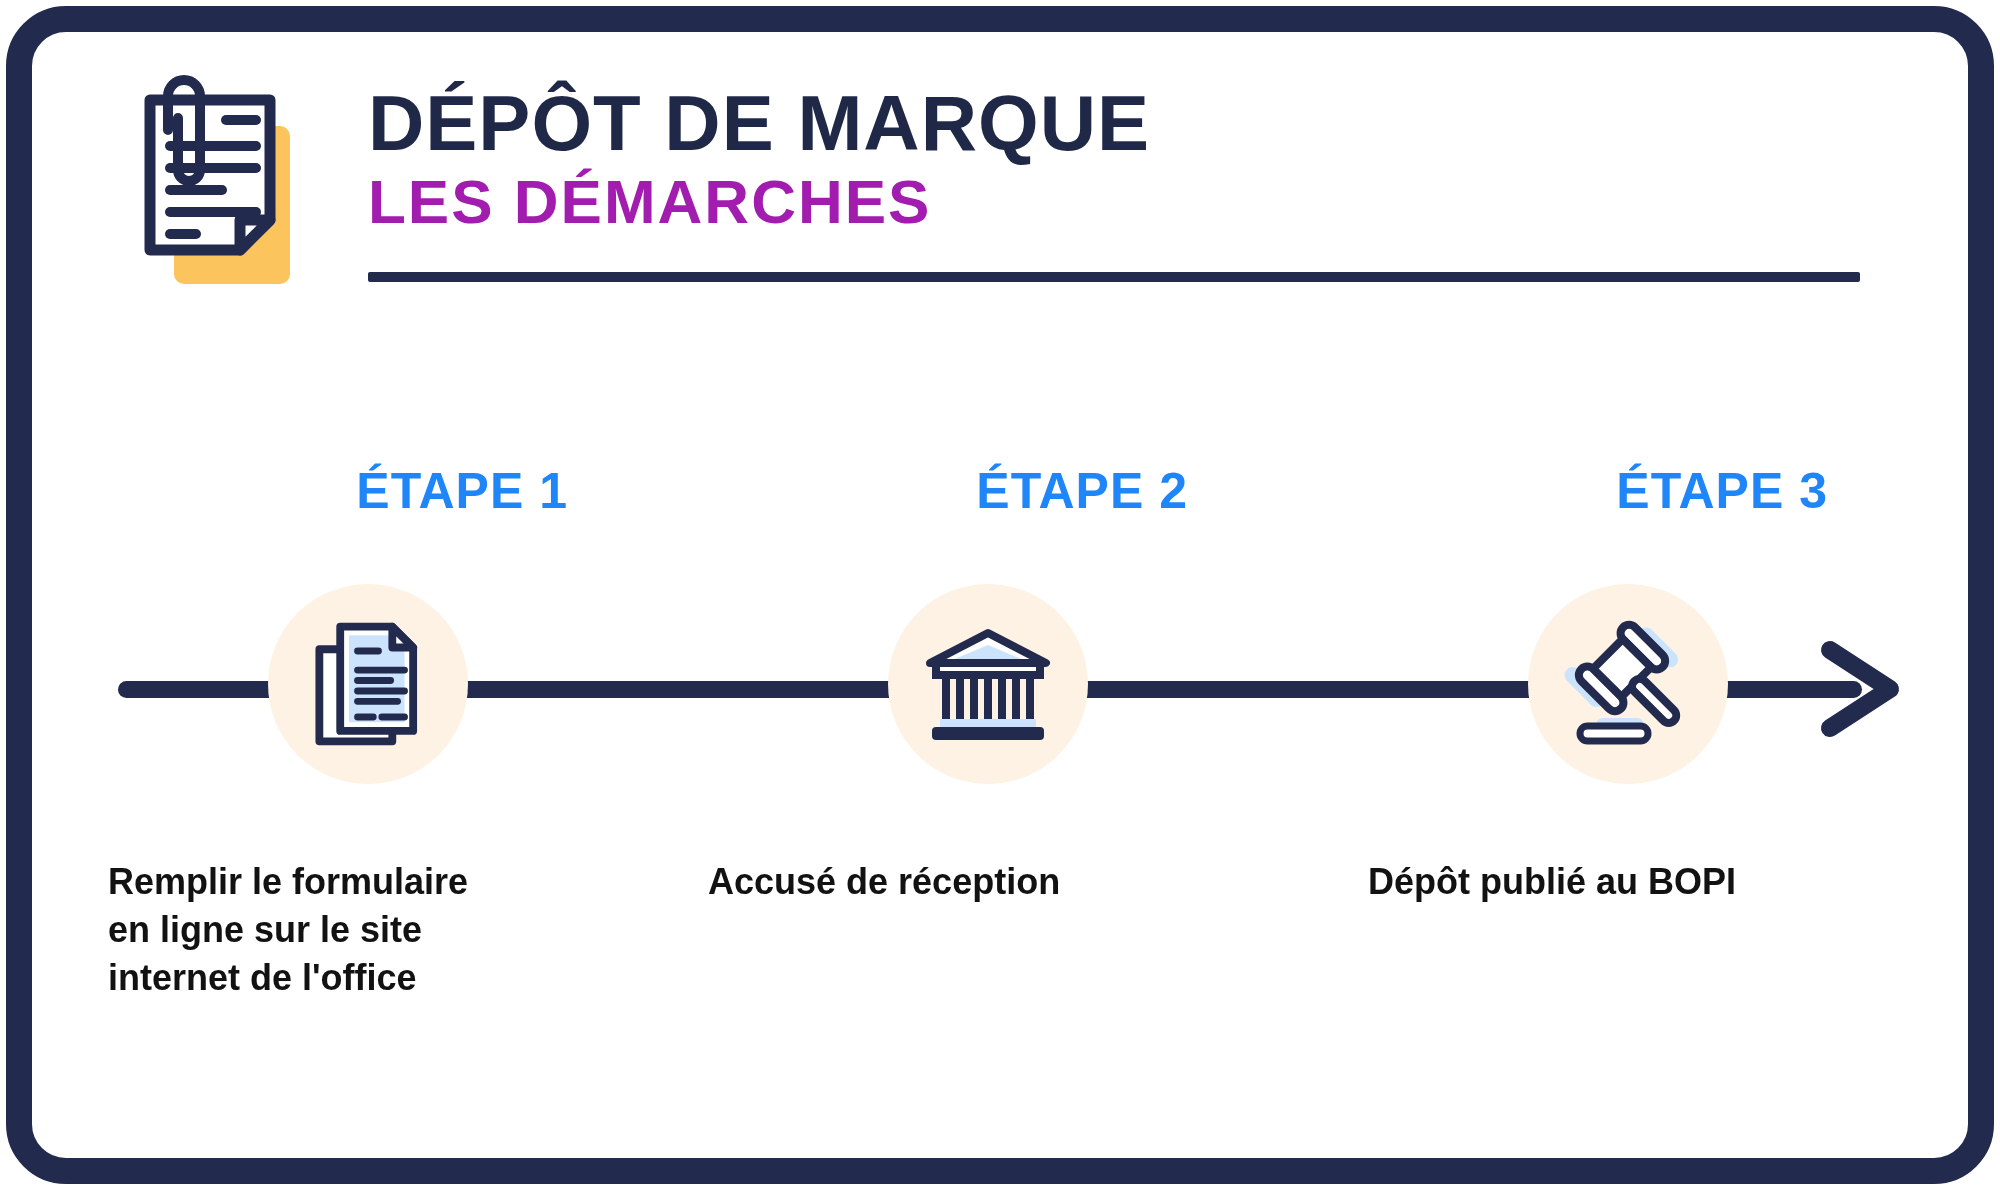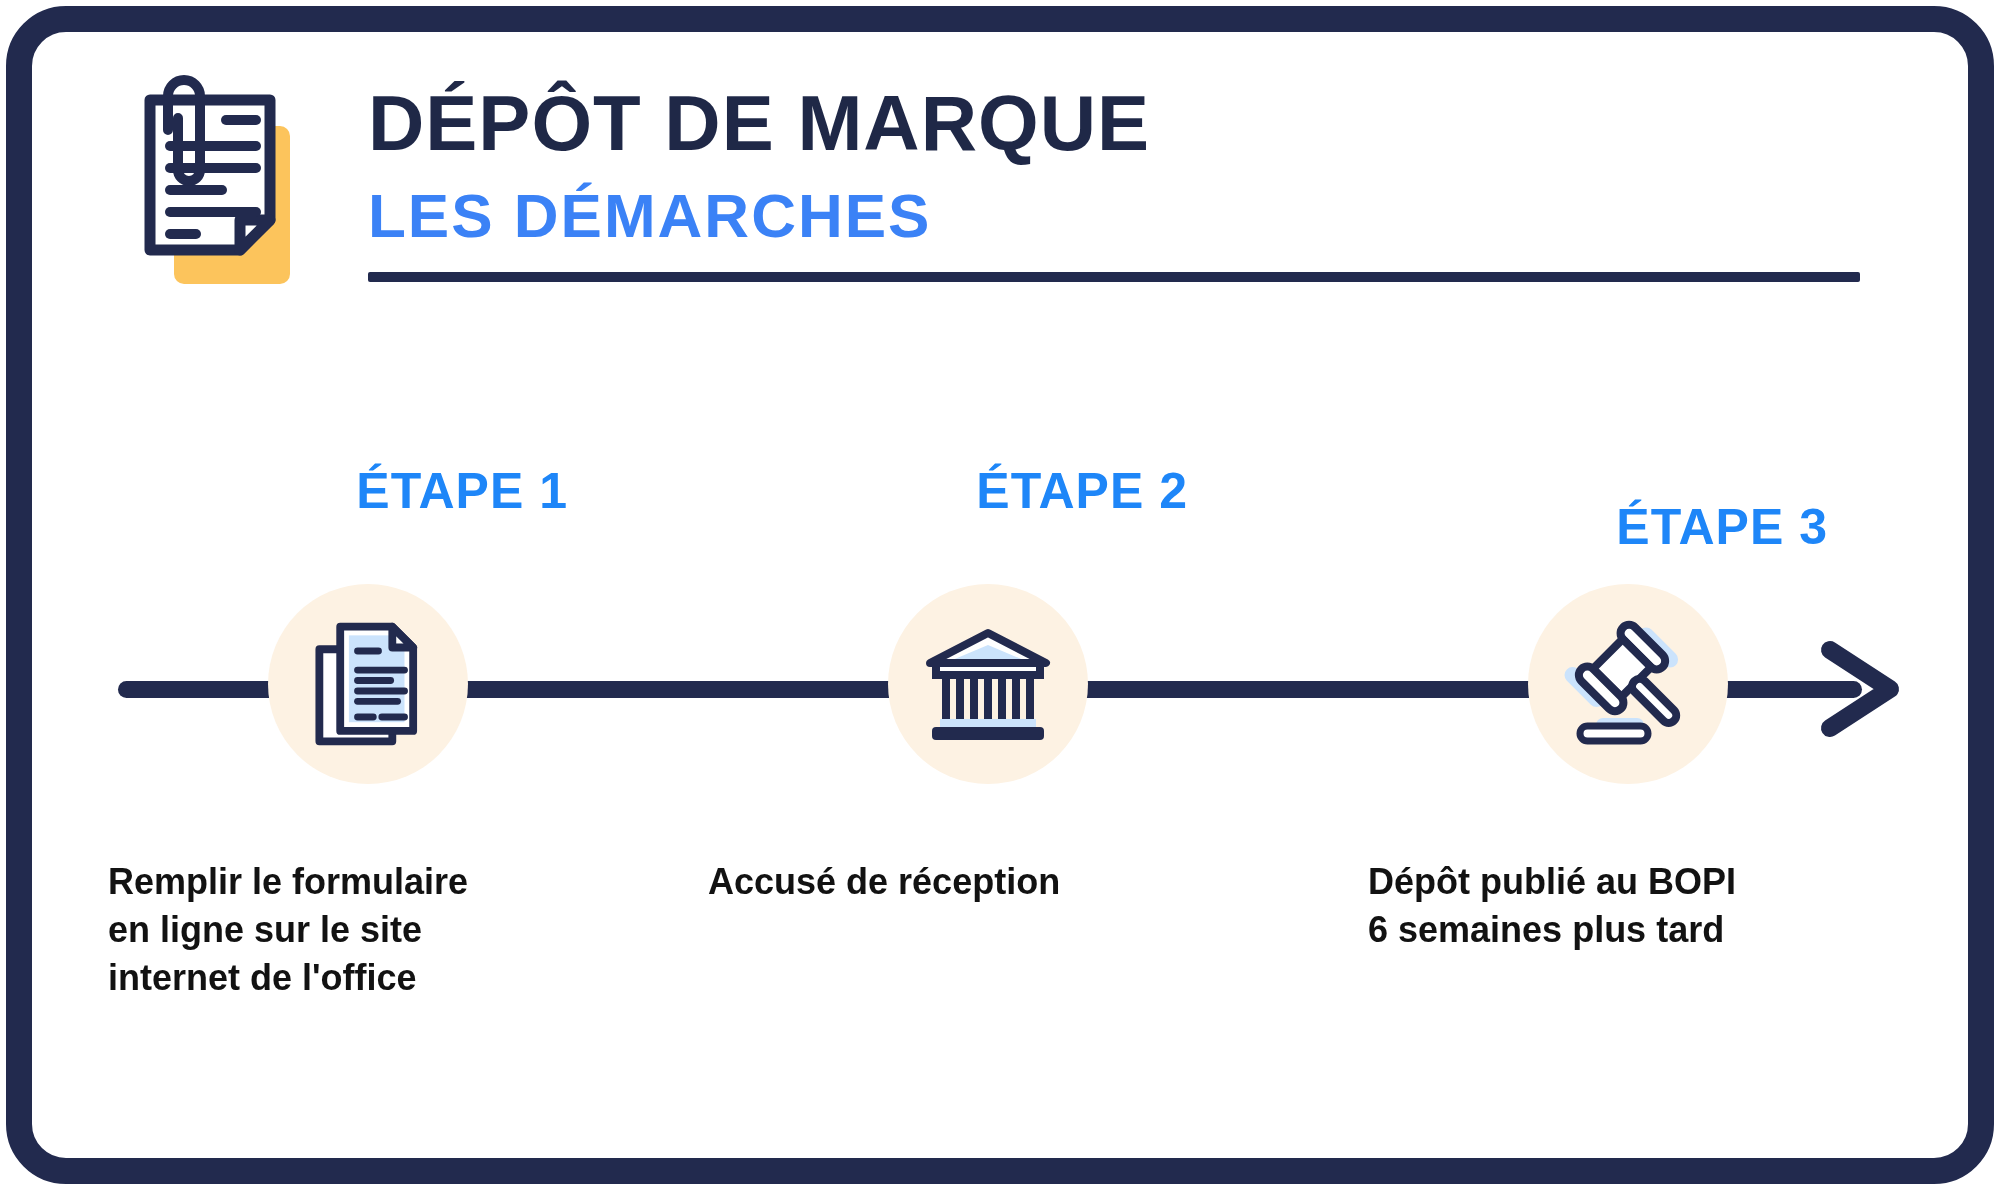--- a/index.html
+++ b/index.html
@@ -11,22 +11,22 @@
     position:absolute;inset:6px;border:26px solid #222a4e;border-radius:60px;
     background:#ffffff;box-sizing:border-box;
   }
   
   .header-icon{position:absolute;left:138px;top:70px;width:165px;height:220px;}
   .title{
     position:absolute;left:368px;top:78px;width:1200px;
     font-size:78px;font-weight:800;letter-spacing:1px;color:#1f2847;
   }
   .subtitle{
-    position:absolute;left:368px;top:180px;width:1200px;
-    font-size:62px;font-weight:700;letter-spacing:2px;color:#3b82f6;
+    position:absolute;left:368px;top:166px;width:1200px;
+    font-size:62px;font-weight:700;letter-spacing:2px;color:#a21caf;
   }
   .divider{
     position:absolute;left:368px;top:272px;width:1492px;height:10px;
     background:#222a4e;border-radius:2px;
   }
   
   .timeline-line{
     position:absolute;left:118px;top:681px;width:1744px;height:17px;
     background:#222a4e;border-radius:9px;z-index:1;
   }
@@ -34,21 +34,21 @@
   .step-circle{
     position:absolute;top:584px;width:200px;height:200px;border-radius:50%;
     background:#fdf2e3;z-index:2;display:flex;align-items:center;justify-content:center;
   }
   .circle-1{left:268px;} .circle-2{left:888px;} .circle-3{left:1528px;}
   .step-icon{width:132px;height:132px;}
   .step-label{
     position:absolute;top:462px;width:400px;text-align:right;
     font-size:50px;font-weight:800;letter-spacing:1px;color:#1e86f8;z-index:3;
   }
-  .label-1{left:168px;} .label-2{left:788px;} .label-3{left:1428px;margin-top:36px;}
+  .label-1{left:168px;} .label-2{left:788px;} .label-3{left:1428px;}
   .step-desc{
     position:absolute;top:858px;width:520px;
     font-size:36px;font-weight:700;line-height:48px;color:#121212;z-index:3;
   }
   .desc-1{left:108px;} .desc-2{left:708px;} .desc-3{left:1368px;}
 </style>
 </head>
 <body>
 
 <div class="canvas">
@@ -137,15 +137,14 @@
   <div class="step-desc desc-1">
     <div>Remplir le formulaire</div>
     <div>en ligne sur le site</div>
     <div>internet de l'office</div>
   </div>
   <div class="step-desc desc-2">
     <div>Accusé de réception</div>
   </div>
   <div class="step-desc desc-3">
     <div>Dépôt publié au BOPI</div>
-    <div>6 semaines plus tard</div>
   </div>
 </div>
 
 </body></html>

